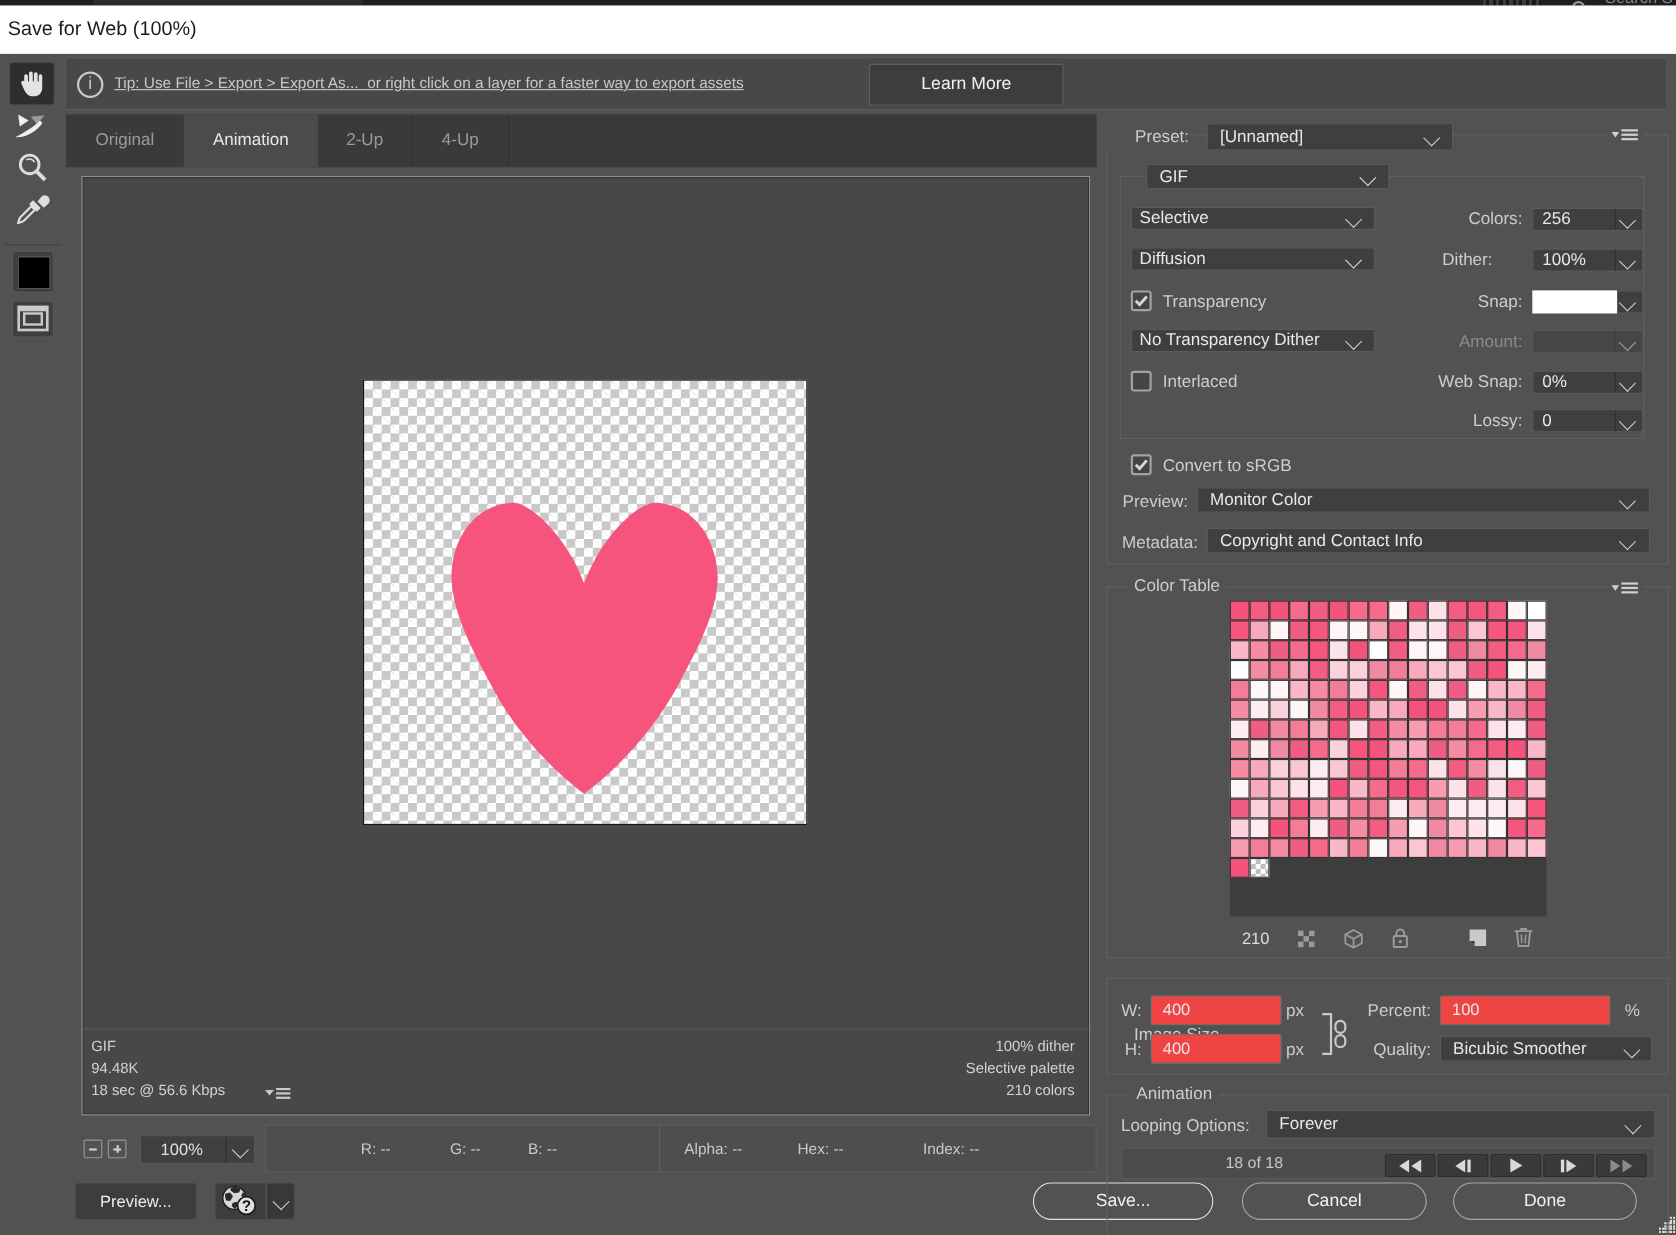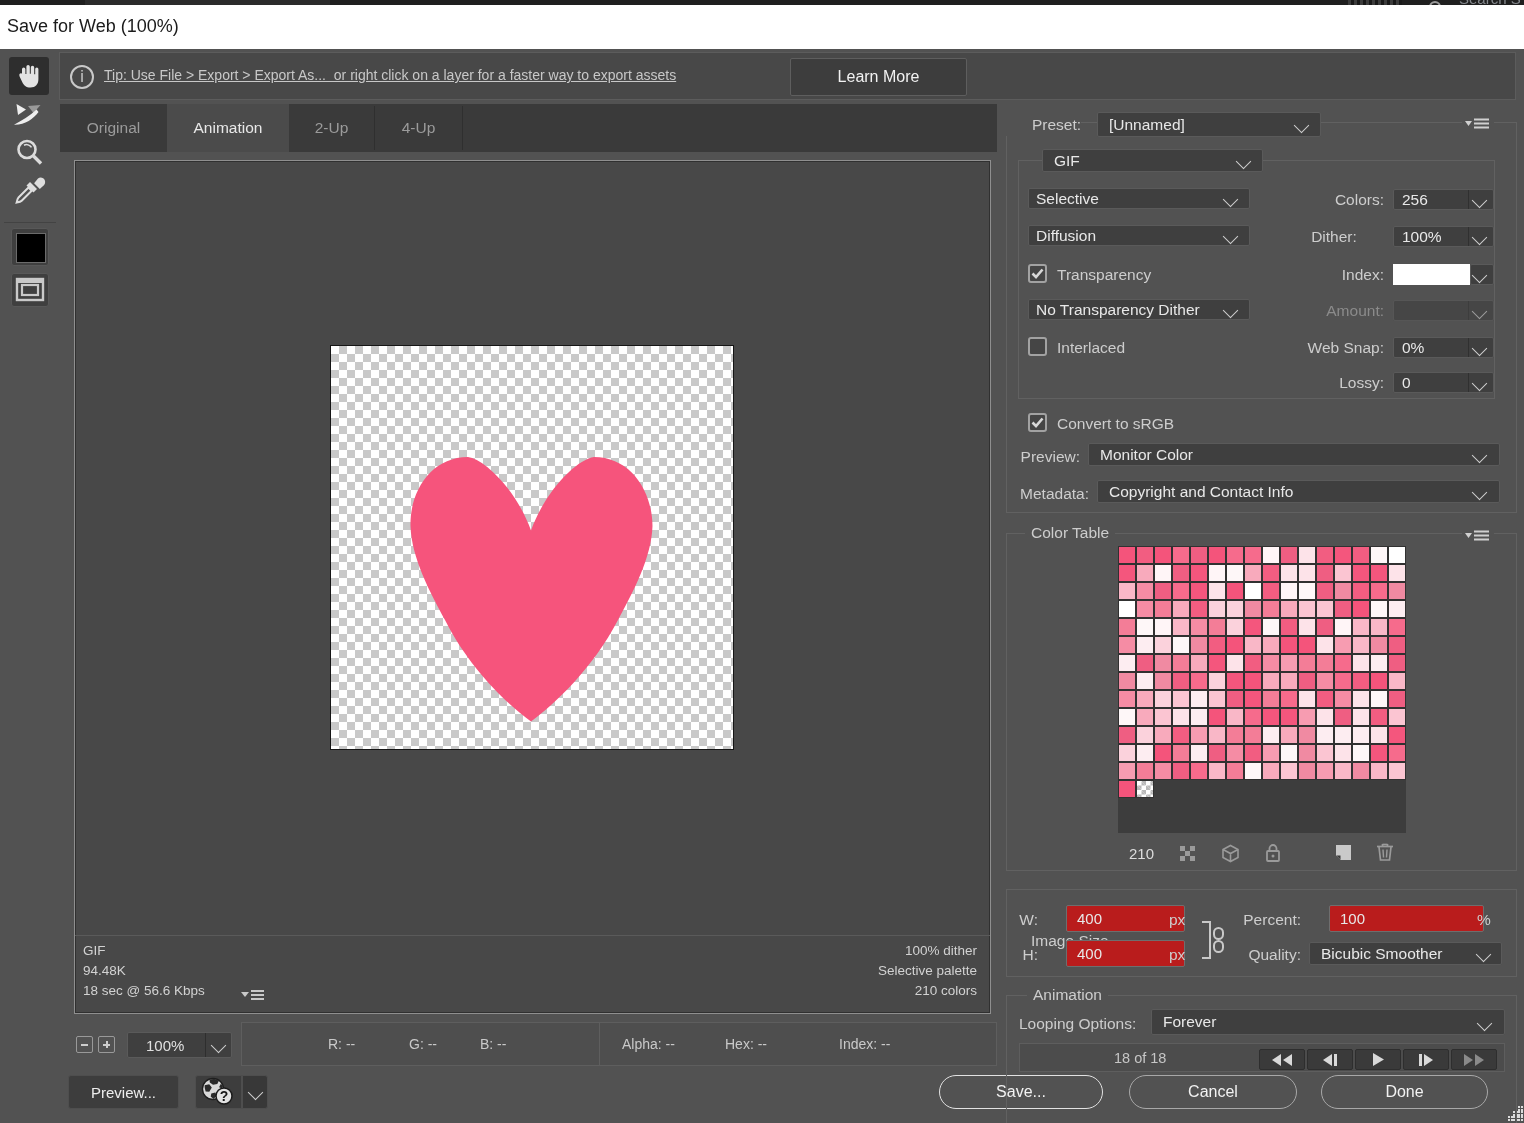--- a/index.html
+++ b/index.html
@@ -7,21 +7,21 @@
 #root{position:relative;width:1524px;height:1123px;background:#525252;overflow:hidden;}
 .abs{position:absolute;}
 .lb{position:absolute;color:#cdcdcd;font-size:15.5px;white-space:nowrap;}
 .dd{position:absolute;background:#3f3f3f;border:1px solid #5a5a5a;border-radius:2px;color:#e8e8e8;font-size:15.5px;display:flex;align-items:center;box-sizing:border-box;padding-left:11px;white-space:nowrap;}
 .ch{position:absolute;width:10px;height:10px;border-right:1.5px solid #cfcfcf;border-bottom:1.5px solid #cfcfcf;transform:rotate(45deg);}
 .cb{position:absolute;width:15px;height:15px;background:#454545;border:2px solid #a2a2a2;border-radius:3px;box-sizing:content-box;}
 .grp{position:absolute;border:1px solid #616161;box-sizing:border-box;}
 .leg{position:absolute;color:#cdcdcd;font-size:15.5px;background:#525252;padding:0 6px;white-space:nowrap;}
 .tab{position:absolute;top:104px;height:48px;color:#9b9b9b;font-size:15.5px;display:flex;align-items:center;justify-content:center;}
 .pill{position:absolute;height:32px;border:1px solid #a8a8a8;border-radius:17px;color:#f2f2f2;font-size:16px;display:flex;align-items:center;justify-content:center;background:transparent;box-sizing:content-box;}
-.inp{position:absolute;background:#b91c1c;border:1px solid #6e6e6e;border-radius:2px;color:#e8e8e8;font-size:15px;display:flex;align-items:center;box-sizing:border-box;padding-left:10px;margin-left:20px;}
+.inp{position:absolute;background:#ef4444;border:1px solid #6e6e6e;border-radius:2px;color:#e8e8e8;font-size:15px;display:flex;align-items:center;box-sizing:border-box;padding-left:10px;}
 .st{position:absolute;color:#d2d2d2;font-size:13.5px;white-space:nowrap;}
 .abs i{position:absolute;width:16px;height:16px;border:1px solid #313131;display:block;}
 .pbtn{position:absolute;background:#3a3a3a;border:1px solid #2e2e2e;border-radius:2px;display:flex;align-items:center;justify-content:center;box-sizing:border-box;}
 </style>
 </head>
 <body>
 <div id="root">
 
 <div class="abs" style="left:0;top:0;width:1524px;height:5px;background:#1f1f1f;overflow:hidden;">
   <div class="abs" style="left:85px;top:0;width:245px;height:5px;background:#2b2b2b;"></div>
@@ -203,21 +203,21 @@
         <path d="M2.5 7.5 L6 11 L12.5 3.5" fill="none" stroke="#d8d8d8" stroke-width="2.6"></path>
       </svg>
 </div>
 <div class="lb" style="left:1057px;top:266px;">Transparency</div>
 <div class="dd" style="left:1028px;top:299px;width:222px;height:21px;padding-left:7px;">No Transparency Dither<span class="ch" style="right:13px;top:5px;"></span></div>
 <div class="cb" style="left:1028px;top:337px;"></div>
 <div class="lb" style="left:1057px;top:339px;">Interlaced</div>
 
 <div class="lb" style="left:1284px;top:191px;width:100px;text-align:right;">Colors:</div>
 <div class="lb" style="left:1284px;top:228px;width:100px;text-align:center;">Dither:</div>
-<div class="lb" style="left:1284px;top:266px;width:100px;text-align:right;">Index:</div>
+<div class="lb" style="left:1284px;top:266px;width:100px;text-align:right;">Snap:</div>
 <div class="lb" style="left:1284px;top:302px;width:100px;text-align:right;color:#8b8b8b;">Amount:</div>
 <div class="lb" style="left:1284px;top:339px;width:100px;text-align:right;">Web Snap:</div>
 <div class="lb" style="left:1284px;top:374px;width:100px;text-align:right;">Lossy:</div>
 
 <div class="dd" style="left:1393px;top:189px;width:101px;height:21px;padding-left:8px;">256<span class="abs" style="right:24px;top:0;width:1px;height:19px;background:#303030;"></span><span class="ch" style="right:8px;top:5px;"></span></div>
 <div class="dd" style="left:1393px;top:226px;width:101px;height:21px;padding-left:8px;">100%<span class="abs" style="right:24px;top:0;width:1px;height:19px;background:#303030;"></span><span class="ch" style="right:8px;top:5px;"></span></div>
 <div class="abs" style="left:1393px;top:264px;width:77px;height:21px;background:#ffffff;"></div>
 <div class="dd" style="left:1470px;top:264px;width:24px;height:21px;padding-left:0;">
       <span class="ch" style="right:8px;top:5px;"></span>
     </div>

